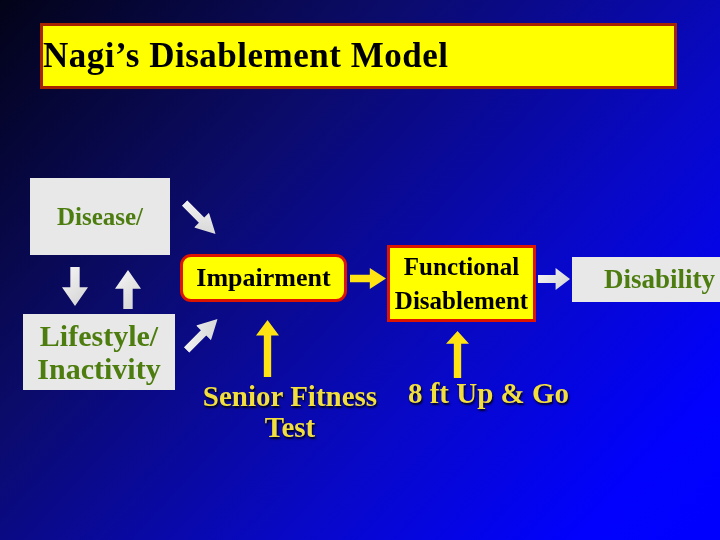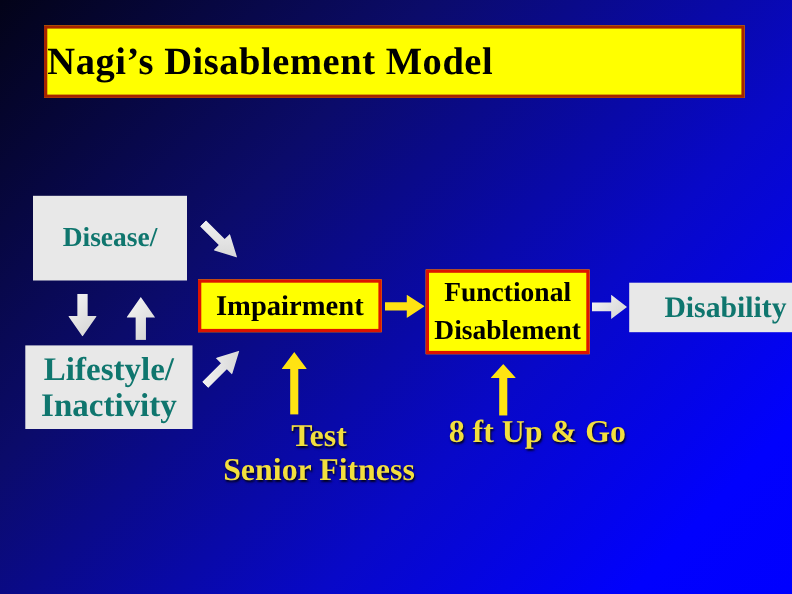--- a/index.html
+++ b/index.html
@@ -13,35 +13,35 @@
   
   .title-box{
     left:40px;top:23px;width:631px;height:60px;
     background:#ffff00;border:3px solid #a62400;
     display:flex;align-items:center;justify-content:flex-start;
   }
   .title-box span{font-size:35px;font-weight:bold;color:#000;letter-spacing:.5px;}
 
   
   .gray-box{
-    background:#e8e8e8;color:#0f766e;font-weight:bold;
+    background:#e8e8e8;color:#4d7c0f;font-weight:bold;
     display:flex;flex-direction:column;align-items:center;justify-content:center;
     text-align:center;
   }
   .disease-box{left:30px;top:178px;width:140px;height:77px;font-size:25px;line-height:33px;}
   .lifestyle-box{left:23px;top:314px;width:152px;height:76px;font-size:30px;line-height:33px;}
   .disability-box{left:572px;top:257px;width:139px;height:45px;font-size:27px;justify-content:center;padding-left:18px;}
 
   
   .yellow-box{
     background:#ffff00;border:3px solid #dd1400;color:#000;font-weight:bold;
     display:flex;flex-direction:column;align-items:center;justify-content:center;
     text-align:center;
   }
-  .impairment-box{left:180px;top:254px;width:161px;height:42px;font-size:26px;}
+  .impairment-box{left:180px;top:254px;width:161px;height:42px;font-size:26px;border-radius:11px;}
   .functional-box{left:387px;top:245px;width:143px;height:71px;font-size:25px;line-height:34px;}
 
   
   .arrow{background:linear-gradient(135deg,#f6f6f6,#d2d2d2);}
   .arrow-down{clip-path:polygon(32% 0,68% 0,68% 52%,100% 52%,50% 100%,0 52%,32% 52%);}
   .arrow-up{clip-path:polygon(50% 0,100% 48%,68% 48%,68% 100%,32% 100%,32% 48%,0 48%);}
   .arrow-right{clip-path:polygon(0 32%,55% 32%,55% 0,100% 50%,55% 100%,55% 68%,0 68%);}
   .a-down{left:62px;top:267px;width:26px;height:39px;}
   .a-up{left:115px;top:270px;width:26px;height:39px;}
   .a-diag-down{left:178px;top:208px;width:44px;height:21px;transform:rotate(45deg);}
@@ -95,16 +95,16 @@
 <div class="abs arrow arrow-down a-down"></div>
 <div class="abs arrow arrow-up a-up"></div>
 <div class="abs arrow arrow-right a-diag-down"></div>
 <div class="abs arrow arrow-right a-diag-up"></div>
 <div class="abs arrow-yellow arrow-right a-yellow-right"></div>
 <div class="abs arrow arrow-right a-white-right"></div>
 <div class="abs arrow-yellow thin-up a-yellow-up-1"></div>
 <div class="abs arrow-yellow thin-up a-yellow-up-2"></div>
 
 <div class="abs annotation senior-fitness">
+  <div>Senior Fitness</div>
   <div>Test</div>
-  <div>Senior Fitness</div>
 </div>
 <div class="abs annotation up-and-go">8 ft Up &amp; Go</div>
 
 </body></html>

